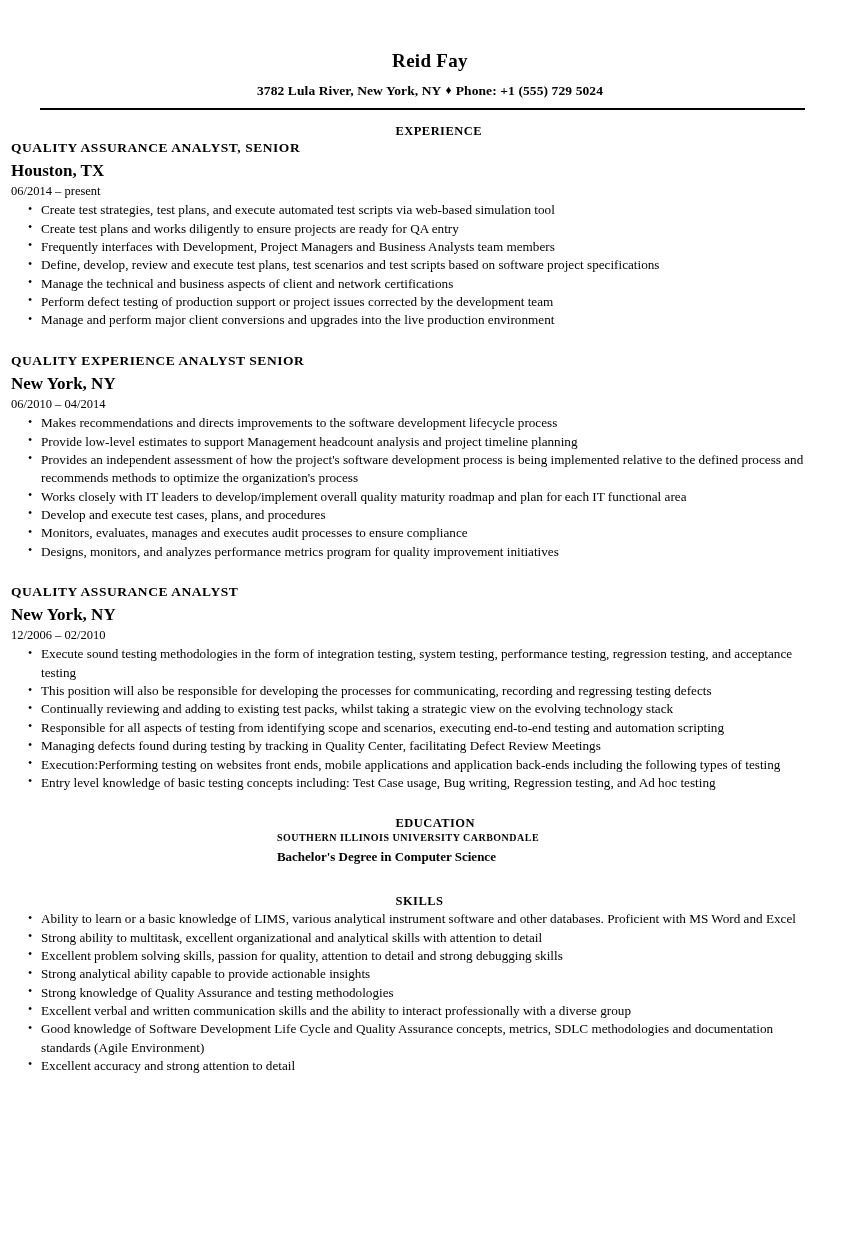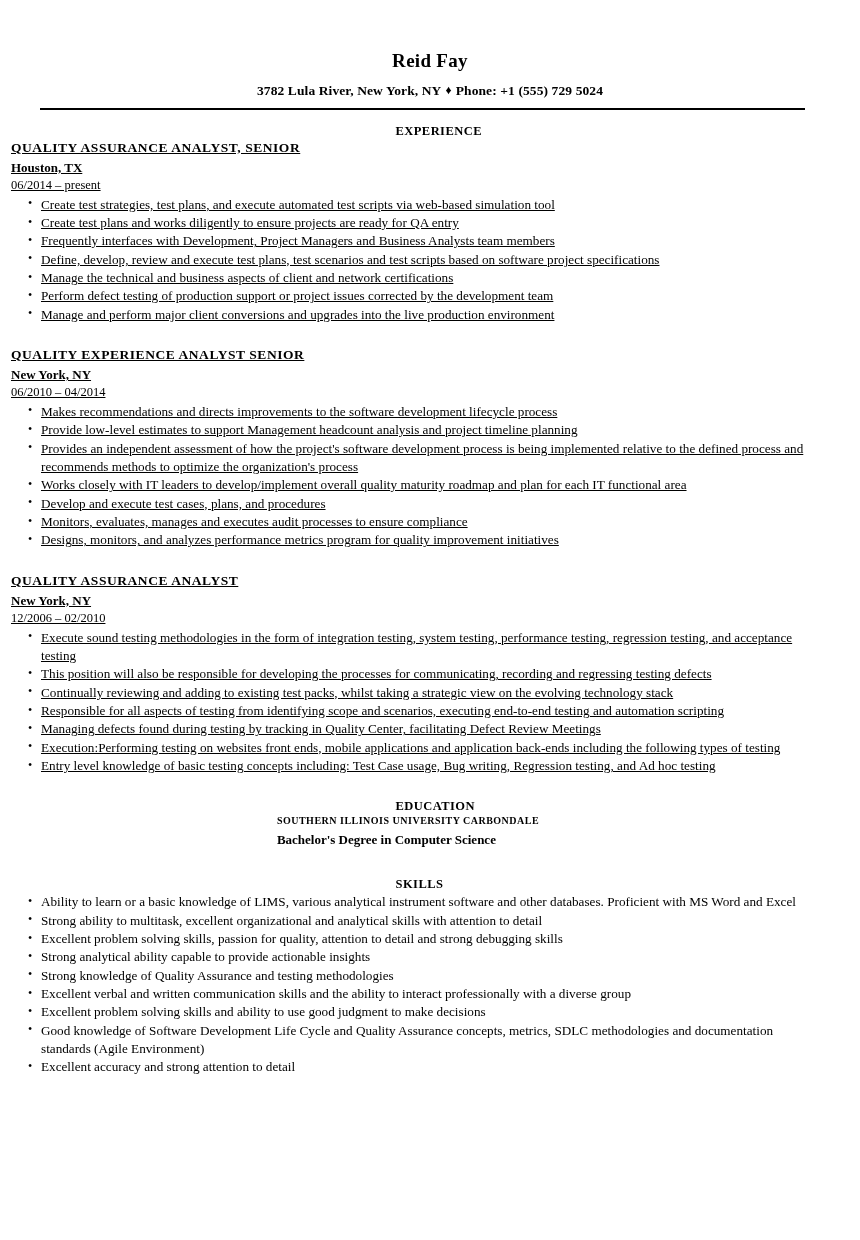--- a/index.html
+++ b/index.html
@@ -69,29 +69,29 @@
     font-weight: bold;
     letter-spacing: 0.45px;
     font-family: "Liberation Serif", "DejaVu Serif", serif;
   }
   .section-body {
     flex: 1 1 auto;
     padding-right: 55px;
   }
 
   
-  .job { margin-bottom: 0; text-decoration: underline; }
+  .job { margin-bottom: 0; }
   .job-title {
     font-size: 13.5px;
     font-weight: bold;
     letter-spacing: 0.55px;
     line-height: 1.35;
   }
   .job-location {
-    font-size: 13px;
+    font-size: 17px;
     font-weight: bold;
     line-height: 1.4;
     margin-top: 2px;
   }
   .job-dates {
     font-size: 12.5px;
     font-weight: normal;
     line-height: 1.4;
   }
 
@@ -221,20 +221,19 @@
   <div class="section">
     <div class="section-label">SKILLS</div>
     <div class="section-body">
       <ul class="bullets">
         <li>Ability to learn or a basic knowledge of LIMS, various analytical instrument software and other databases. Proficient with MS Word and Excel</li>
         <li>Strong ability to multitask, excellent organizational and analytical skills with attention to detail</li>
         <li>Excellent problem solving skills, passion for quality, attention to detail and strong debugging skills</li>
         <li>Strong analytical ability capable to provide actionable insights</li>
         <li>Strong knowledge of Quality Assurance and testing methodologies</li>
         <li>Excellent verbal and written communication skills and the ability to interact professionally with a diverse group</li>
-        <li>Excellent problem solving skills and ability to use good judgment to make decisions</li>
         <li>Good knowledge of Software Development Life Cycle and Quality Assurance concepts, metrics, SDLC methodologies and documentation standards (Agile Environment)</li>
         <li>Excellent accuracy and strong attention to detail</li>
       </ul>
     </div>
   </div>
 
 </div>
 
 </body></html>

